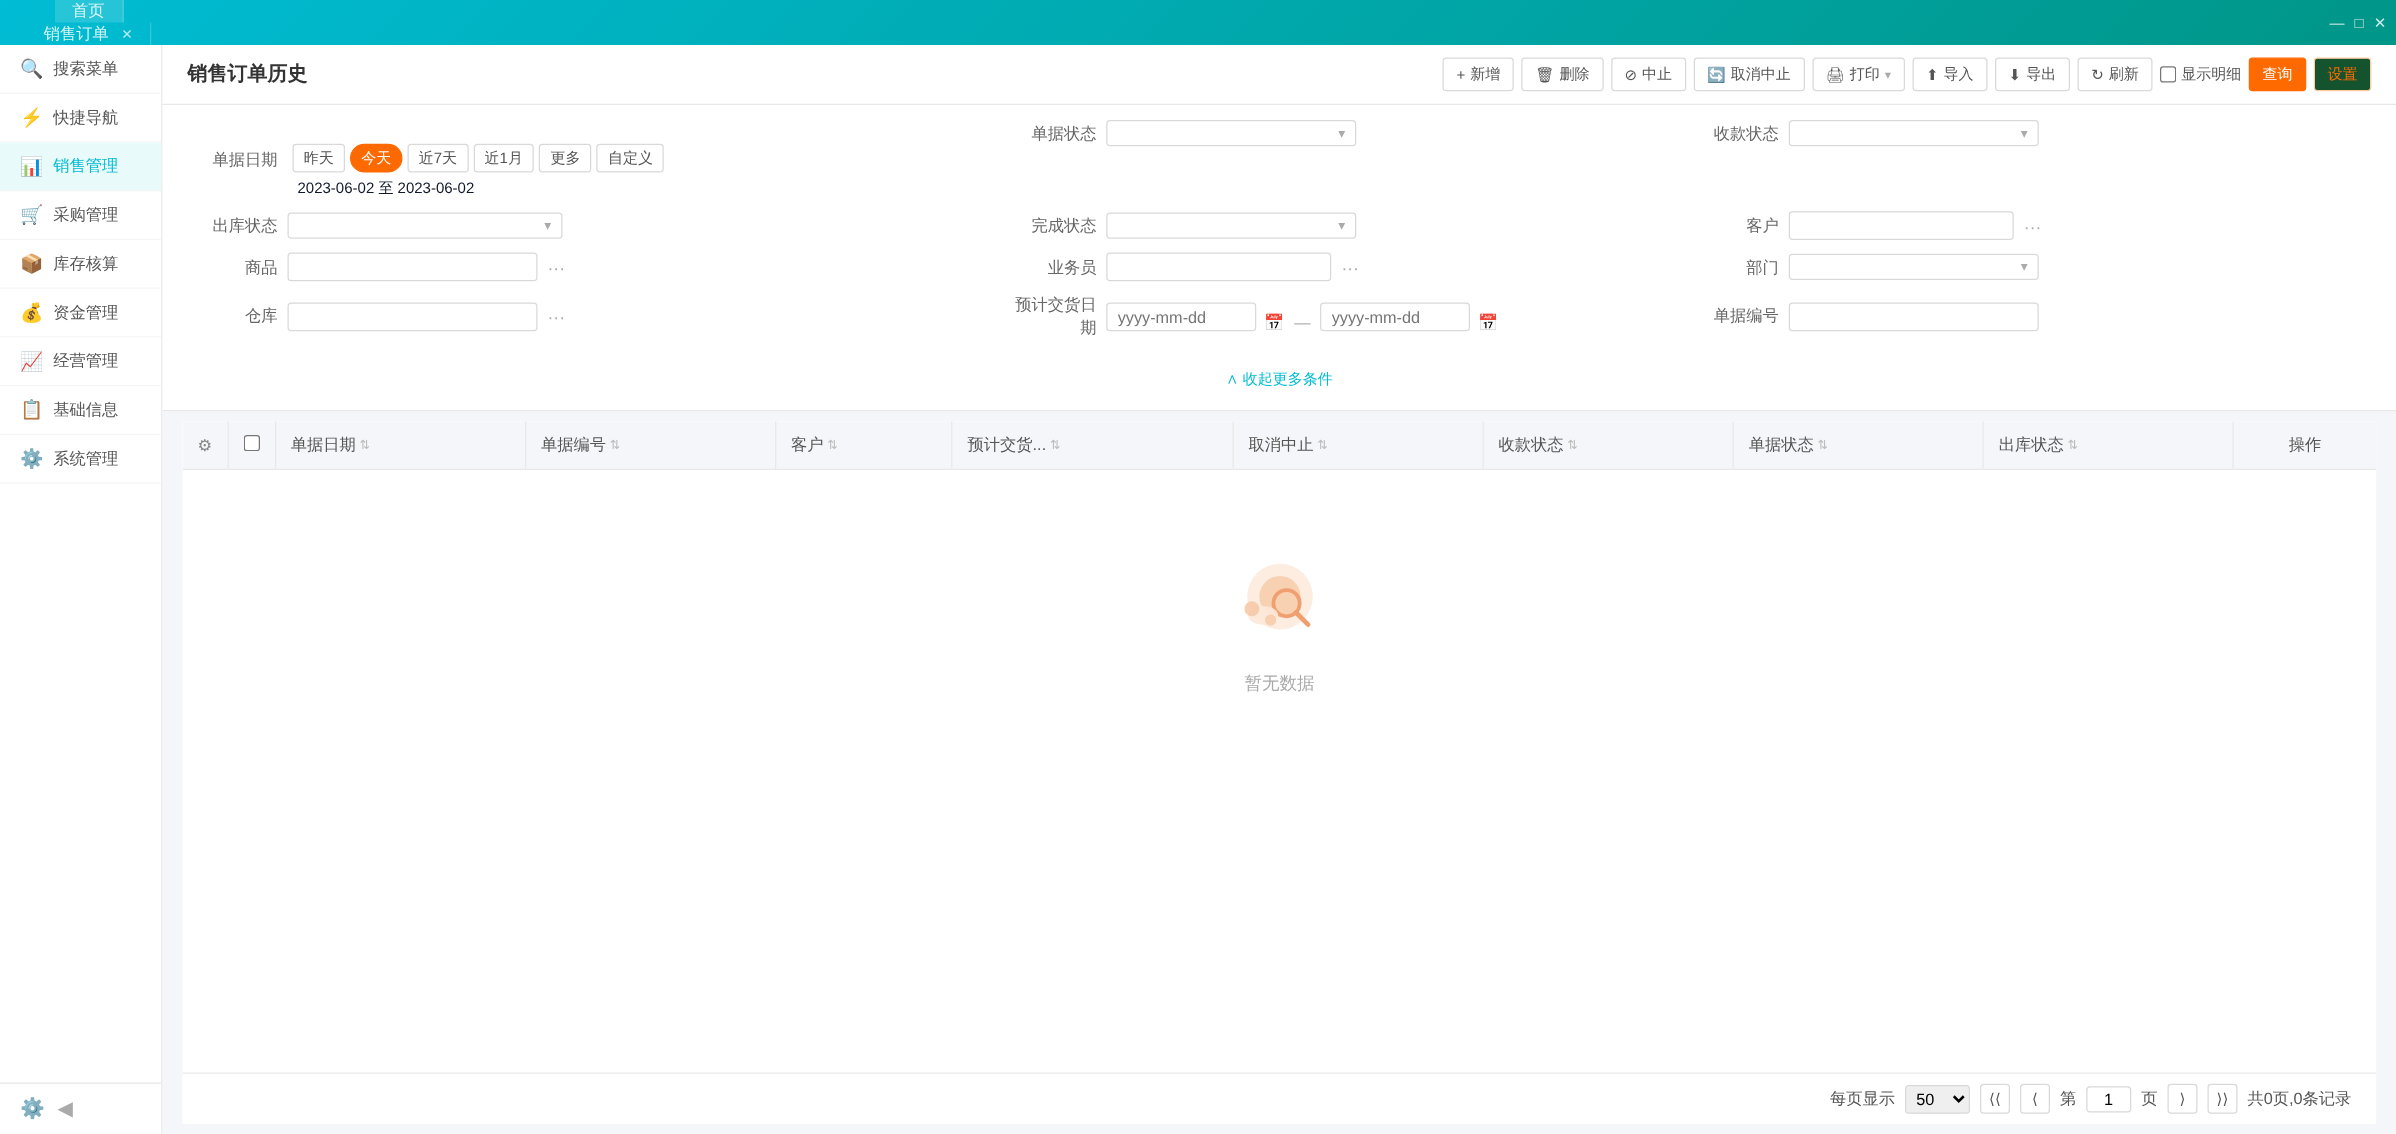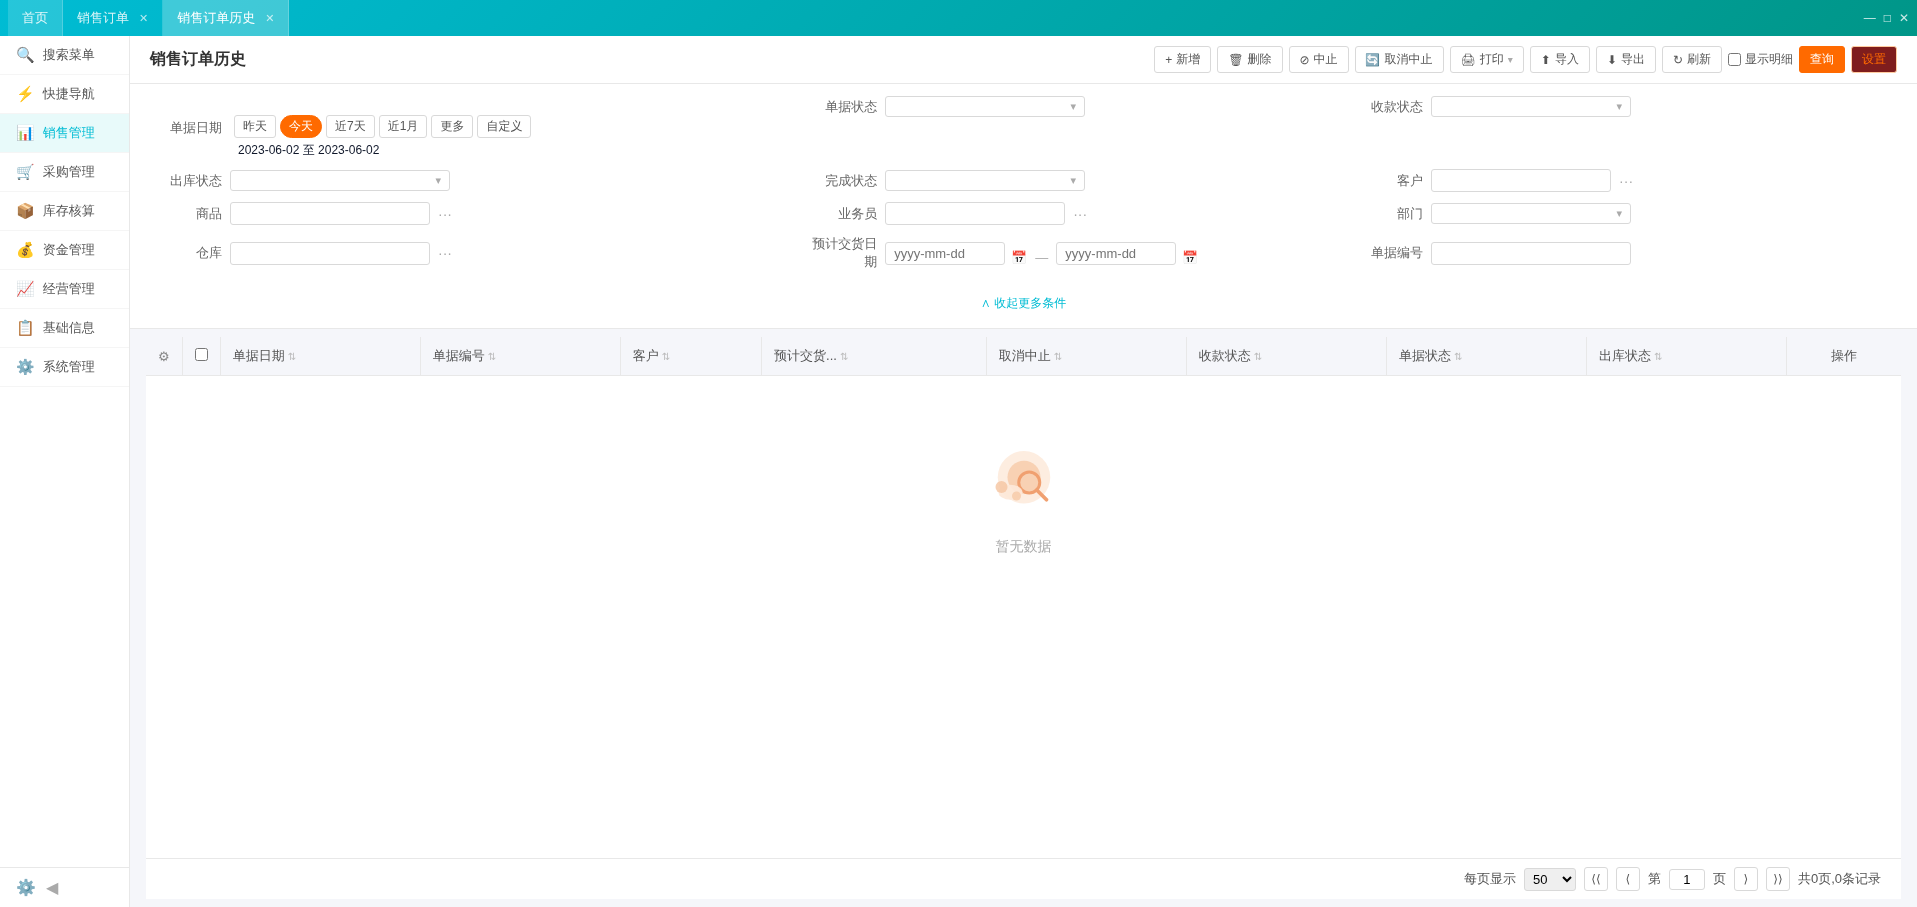--- a/index.html
+++ b/index.html
@@ -11,20 +11,21 @@
       background: linear-gradient(135deg, #00bcd4, #009688);
       display: flex;
       align-items: center;
       justify-content: space-between;
       padding: 0 8px;
     }
     .tab-list {
       display: flex;
       align-items: center;
       height: 100%;
+      flex-direction: column;
     }
     .tab-item {
       height: 36px;
       padding: 0 14px;
       display: flex;
       align-items: center;
       font-size: 13px;
       color: rgba(255,255,255,0.85);
       cursor: pointer;
       gap: 6px;
@@ -448,21 +449,21 @@
           <span>↻</span>
           <span>刷新</span>
         </button>
         <label class="checkbox-label">
           <input type="checkbox" style="">
           <span>显示明细</span>
         </label>
         <button class="toolbar-btn primary">
           <span>查询</span>
         </button>
-        <button class="toolbar-btn" style="background:#7f1d1d; border-color:#ffcca0; color:#ff6a00;">
+        <button class="toolbar-btn" style="background:#14532d; border-color:#ffcca0; color:#ff6a00;">
           <span>设置</span>
         </button>
       </div>
     </div>
 
     <div class="filter-area">
 
       <div style="display:flex; align-items:flex-start; margin-bottom:10px;">
         <div style="display:flex; align-items:center; flex:1.2;">
           <span class="filter-label">单据日期</span>

